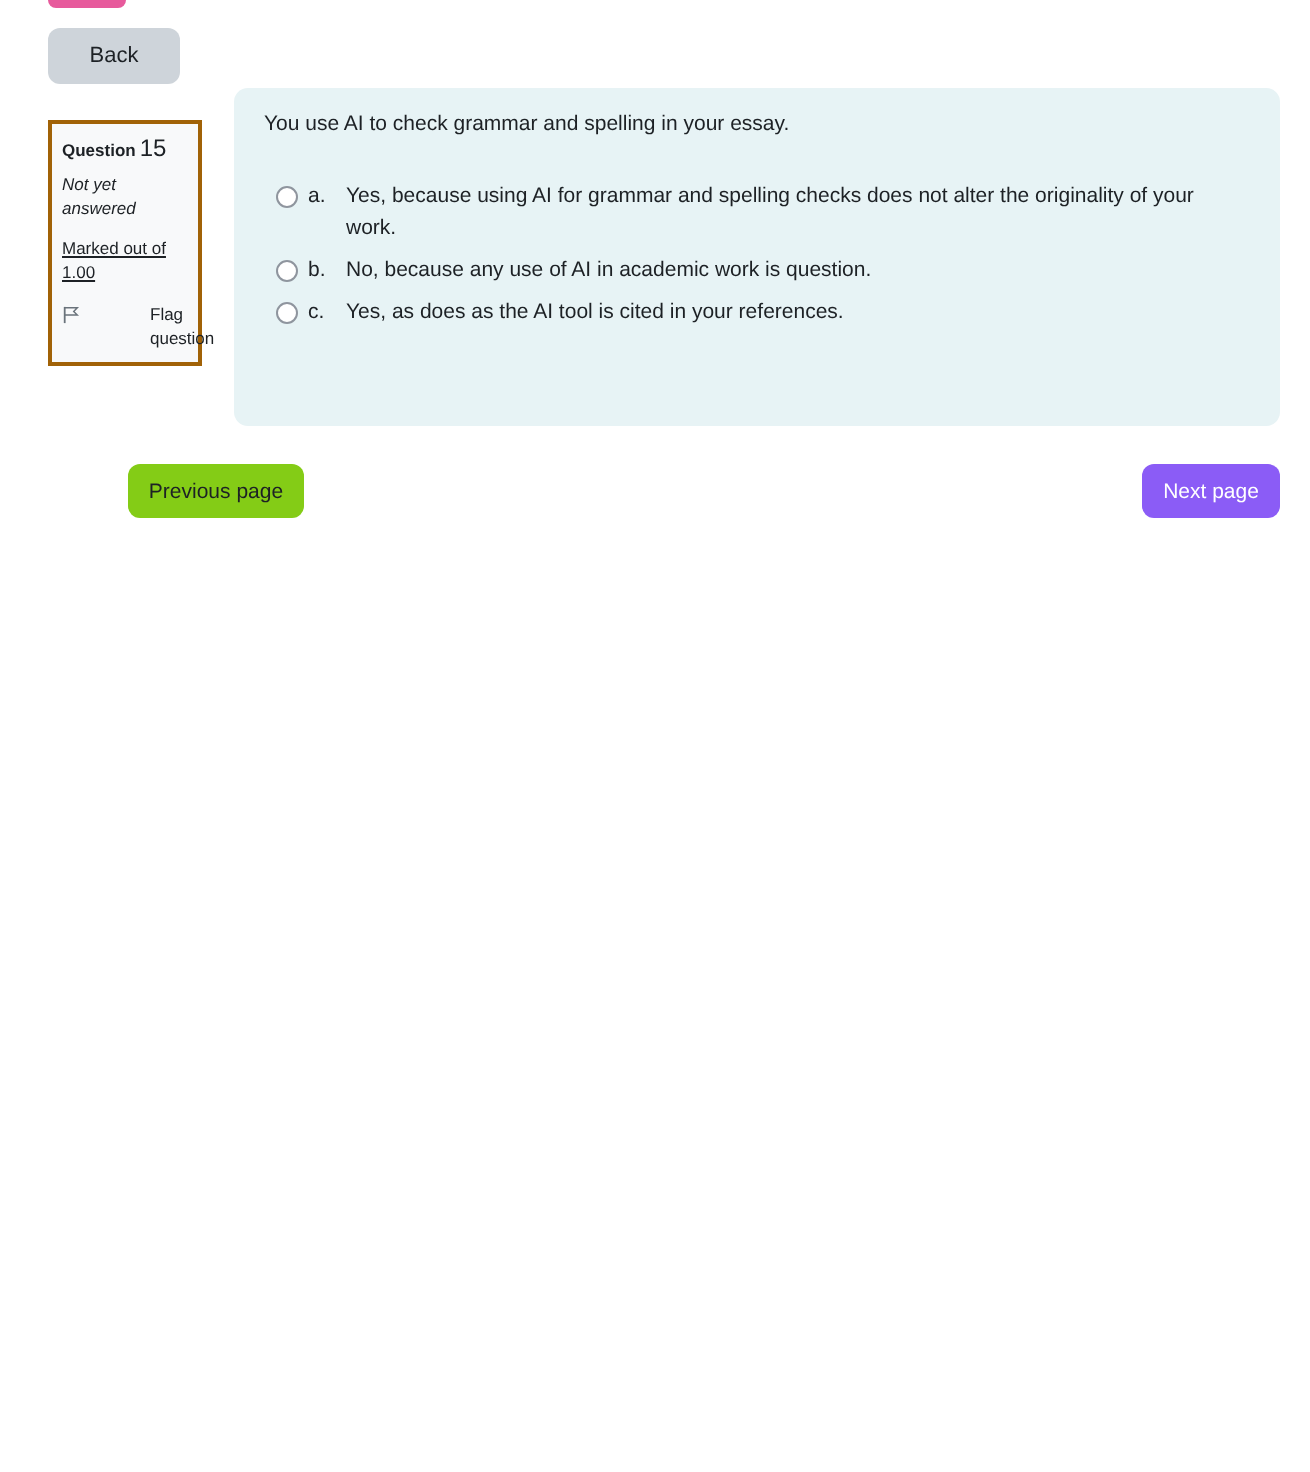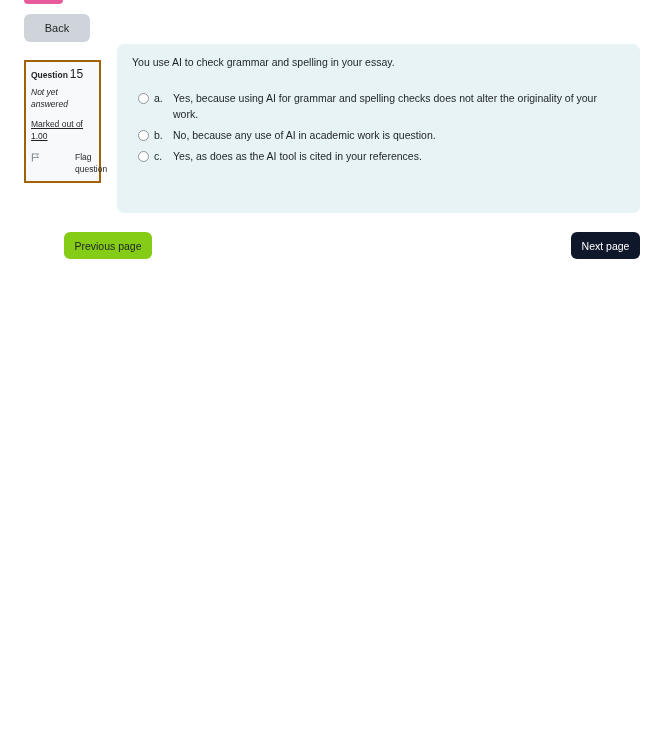--- a/index.html
+++ b/index.html
@@ -47,21 +47,21 @@
     .ans-letter { width: 19px; margin-left: 5px; flex-shrink: 0; }
     .ans-text { flex: 1; padding-right: 10px; }
     .prev-btn {
       position: absolute; left: 24px; top: 232px; width: 88px; height: 27px;
       background: #84cc16; border-radius: 6px; border: none;
       font-size: 10.5px; color: #1d2125; font-family: "Liberation Sans", sans-serif;
       display: flex; align-items: center; justify-content: center; margin-left: 40px;
     }
     .next-btn {
       position: absolute; left: 571px; top: 232px; width: 69px; height: 27px;
-      background: #0f172a; border-radius: 6px; border: none;
+      background: #8b5cf6; border-radius: 6px; border: none;
       font-size: 10.5px; color: #ffffff; font-family: "Liberation Sans", sans-serif;
       display: flex; align-items: center; justify-content: center;
     }
   </style>
 </head>
 <body>
 
 <div class="pink-tab"></div>
 
 <button class="back-btn">Back</button>

